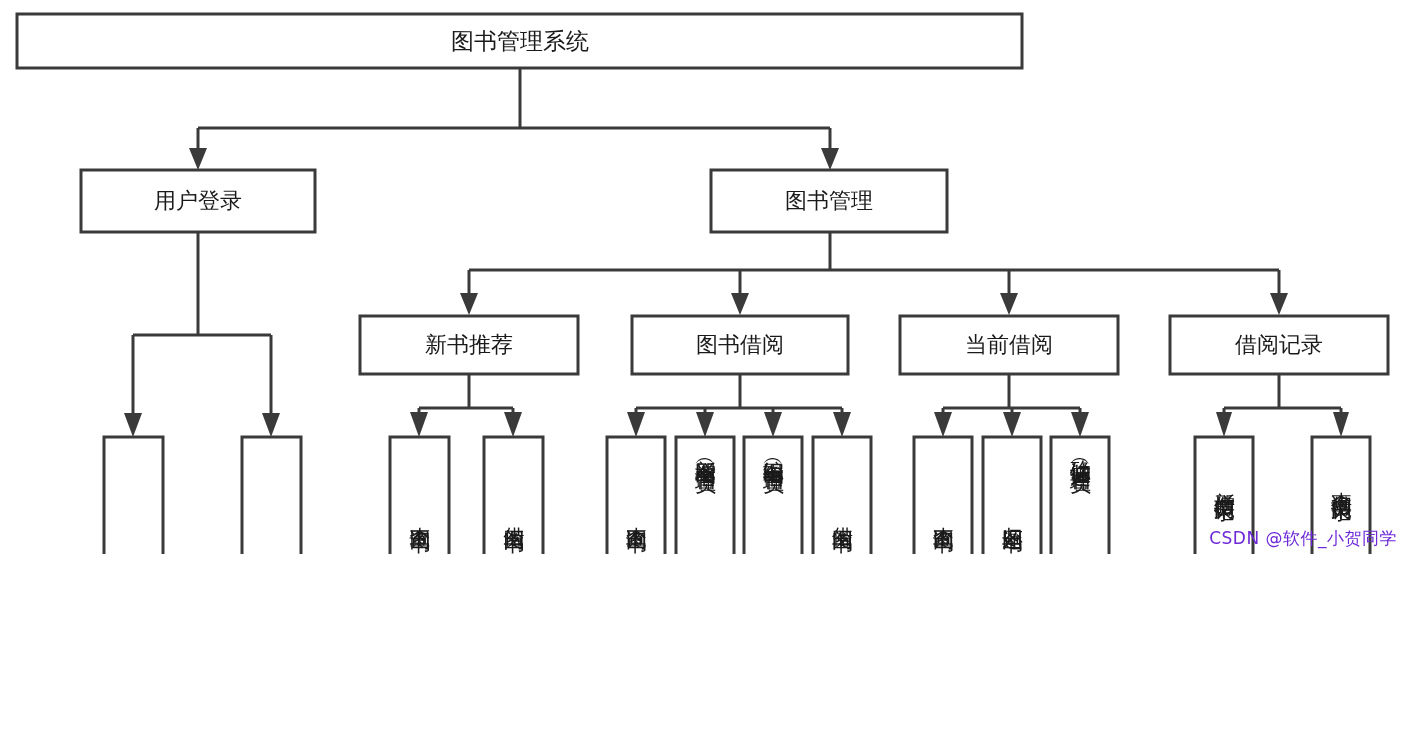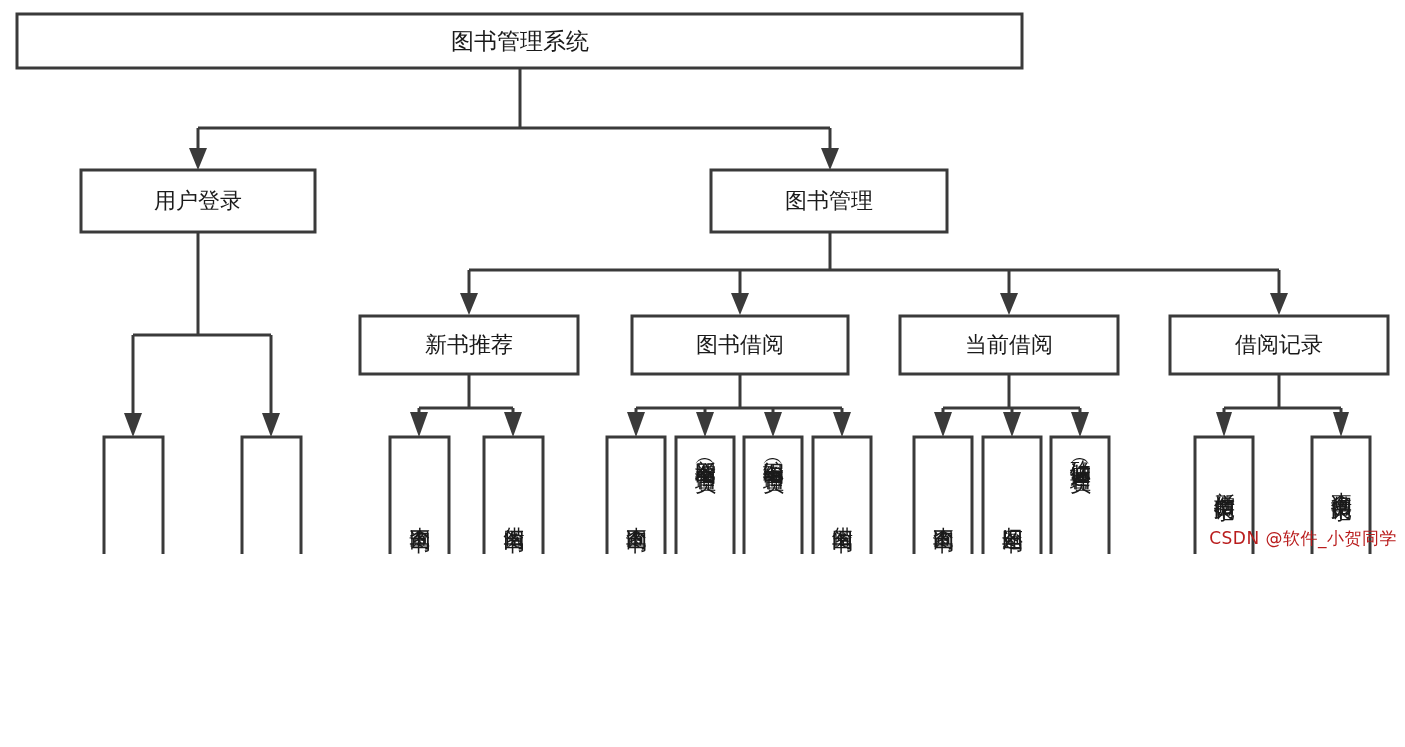--- a/index.html
+++ b/index.html
@@ -73,21 +73,21 @@
     letter-spacing: 2px;
     color: #1a1a1a;
     white-space: nowrap;
   }
   .watermark {
     position: absolute;
     right: 8px;
     bottom: 4px;
     font-family: "DejaVu Sans", "Liberation Sans", sans-serif;
     font-size: 17px;
-    color: #b91c1c;
+    color: #6d28d9;
     letter-spacing: 0.5px;
     white-space: nowrap;
   }
 </style>
 </head>
 <body>
 
 <div id="diagram-root">
 
   <svg id="tree-svg" viewBox="0 0 1405 747" xmlns="http://www.w3.org/2000/svg">

